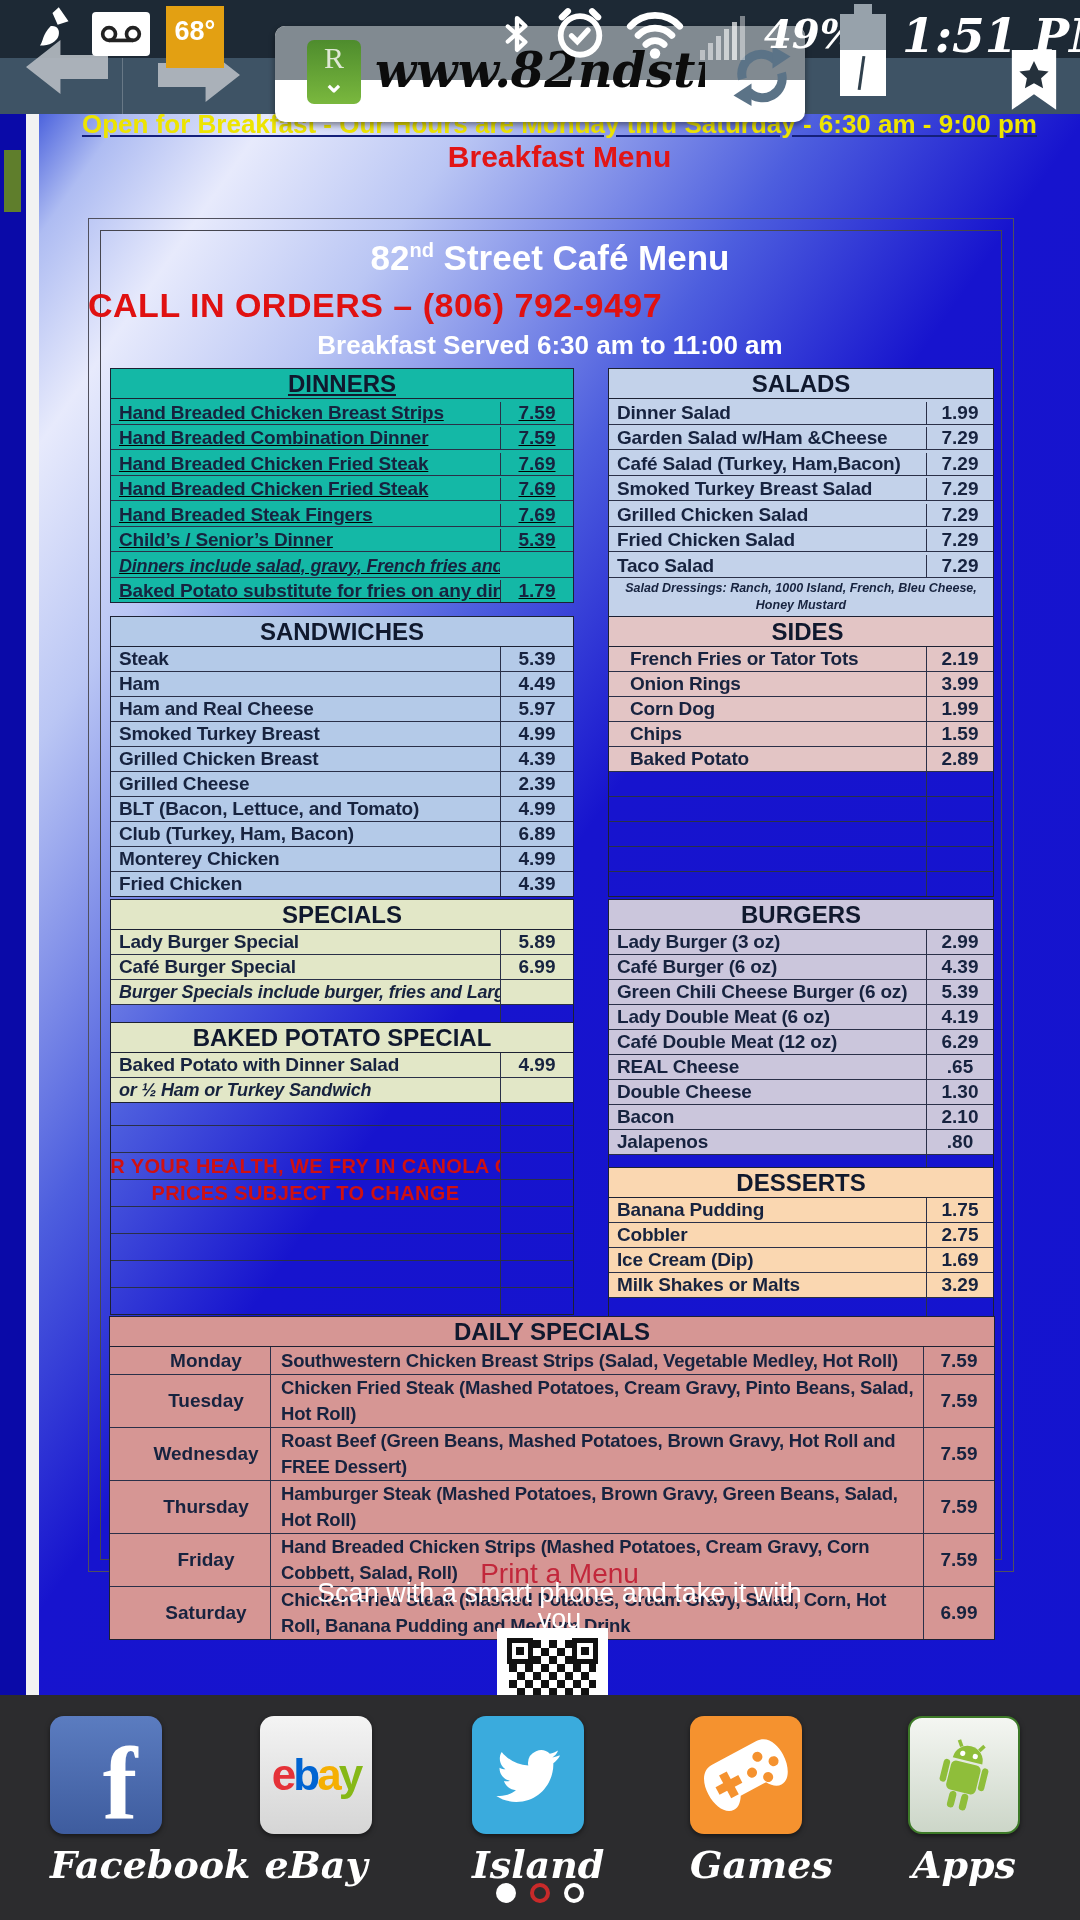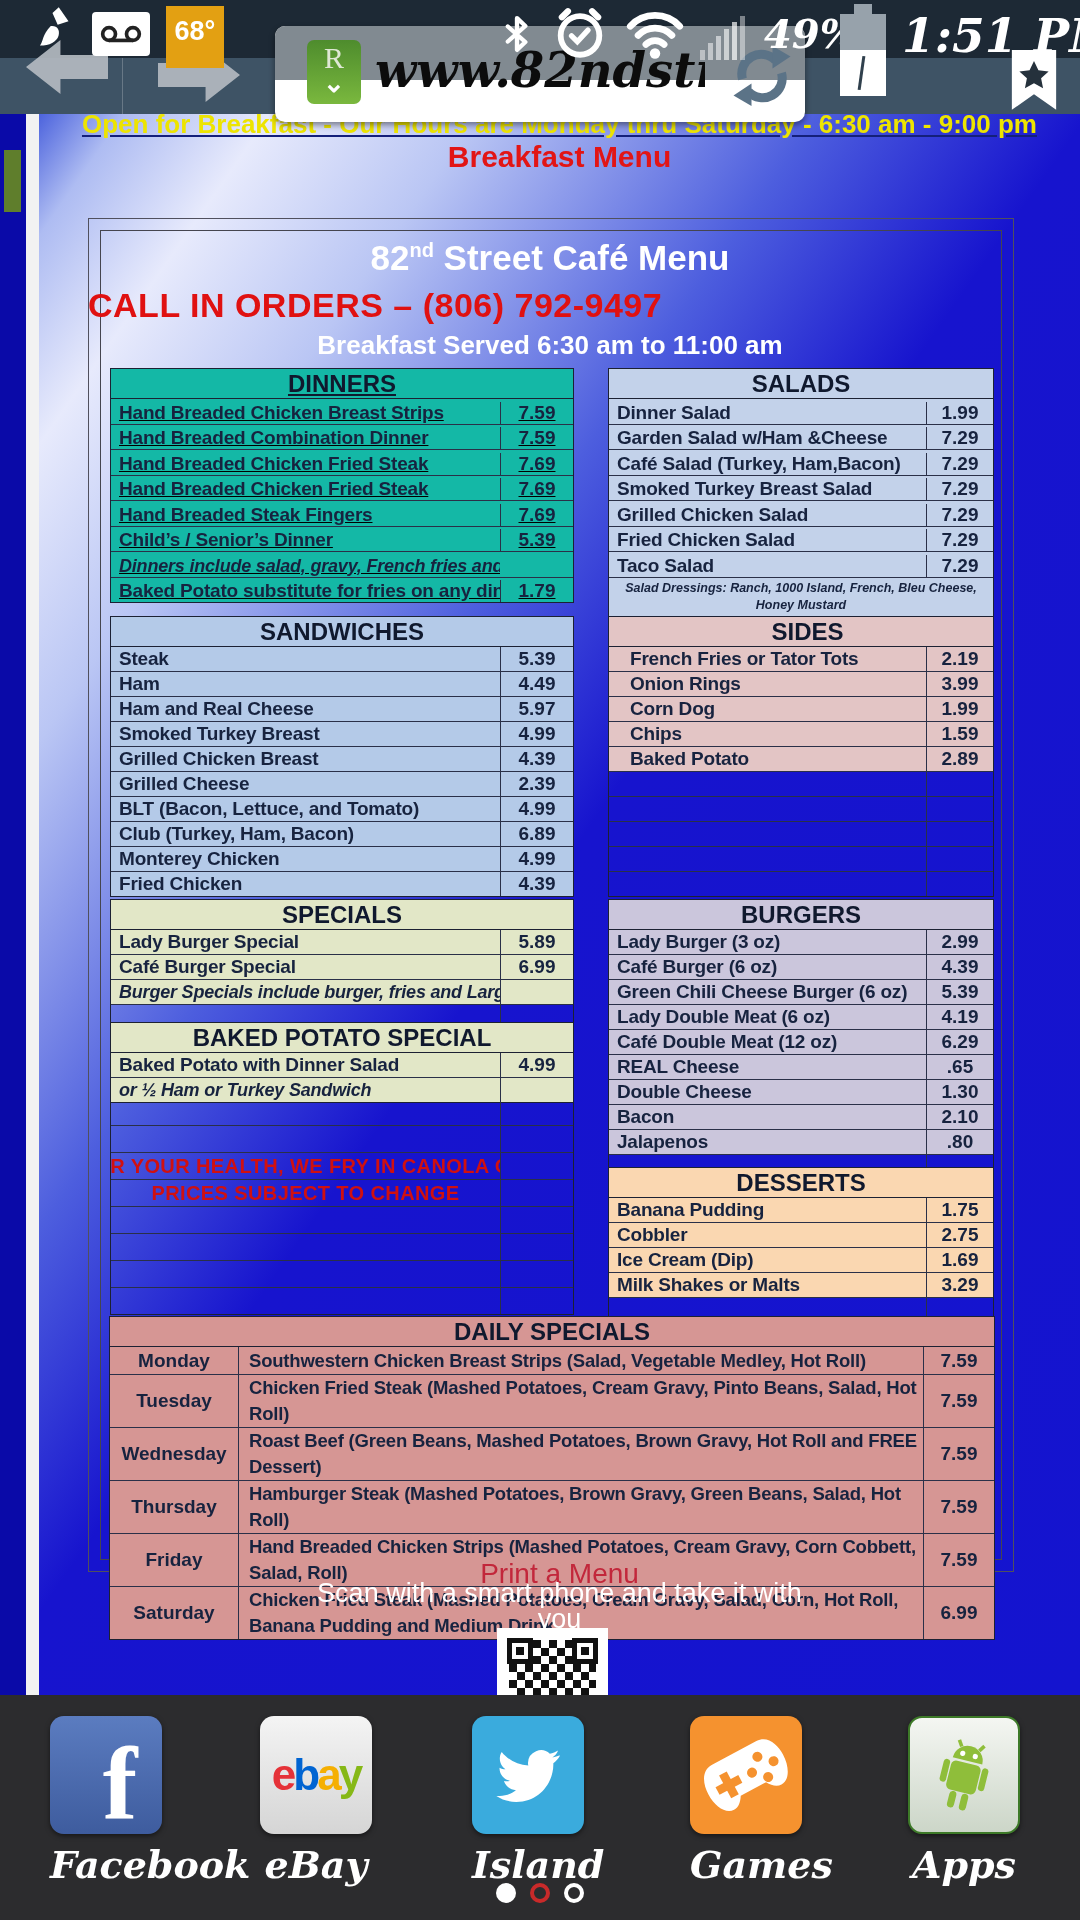--- a/index.html
+++ b/index.html
@@ -103,21 +103,21 @@
   .sec-desserts .sec-header,.sec-desserts .menu-row{background:#fad7b1;}
   .sec-daily .sec-header,.sec-daily .menu-row{background:#d69694;}
   .sec-notes{border-top:none;}
 
   .footnote{text-align:center;font-weight:bold;font-style:italic;font-size:12.5px;line-height:17px;
       color:#17233f;padding:2px 0 3px;border-top:1px solid #2a3048;}
 
   
   .menu-table.daily{left:109px;width:886px;}
   .triple{min-height:27px;height:auto;}
-  .cell.day{width:128px;justify-content:center;border-right:1.5px solid #2a3048;}
+  .cell.day{width:128px;justify-content:center;border-right:1.5px solid #2a3048;padding-left:32px;}
   .cell.desc{flex:1;padding-left:10px;font-size:18.5px;white-space:normal;line-height:26px;letter-spacing:-0.2px;}
   .daily .cell.price{width:70px;border-left:1.5px solid #2a3048;}
 
   
   .print-link{position:absolute;left:39px;top:1444px;width:1041px;text-align:center;color:#c2273b;
       font-size:28px;z-index:3;}
   .scan-text{position:absolute;left:39px;top:1466px;width:1041px;text-align:center;color:#fff;
       font-size:27px;z-index:3;line-height:26px;}
   .scan-you{position:absolute;left:39px;top:1490px;width:1041px;text-align:center;color:#fff;
       font-size:27px;z-index:3;text-decoration:underline;}

